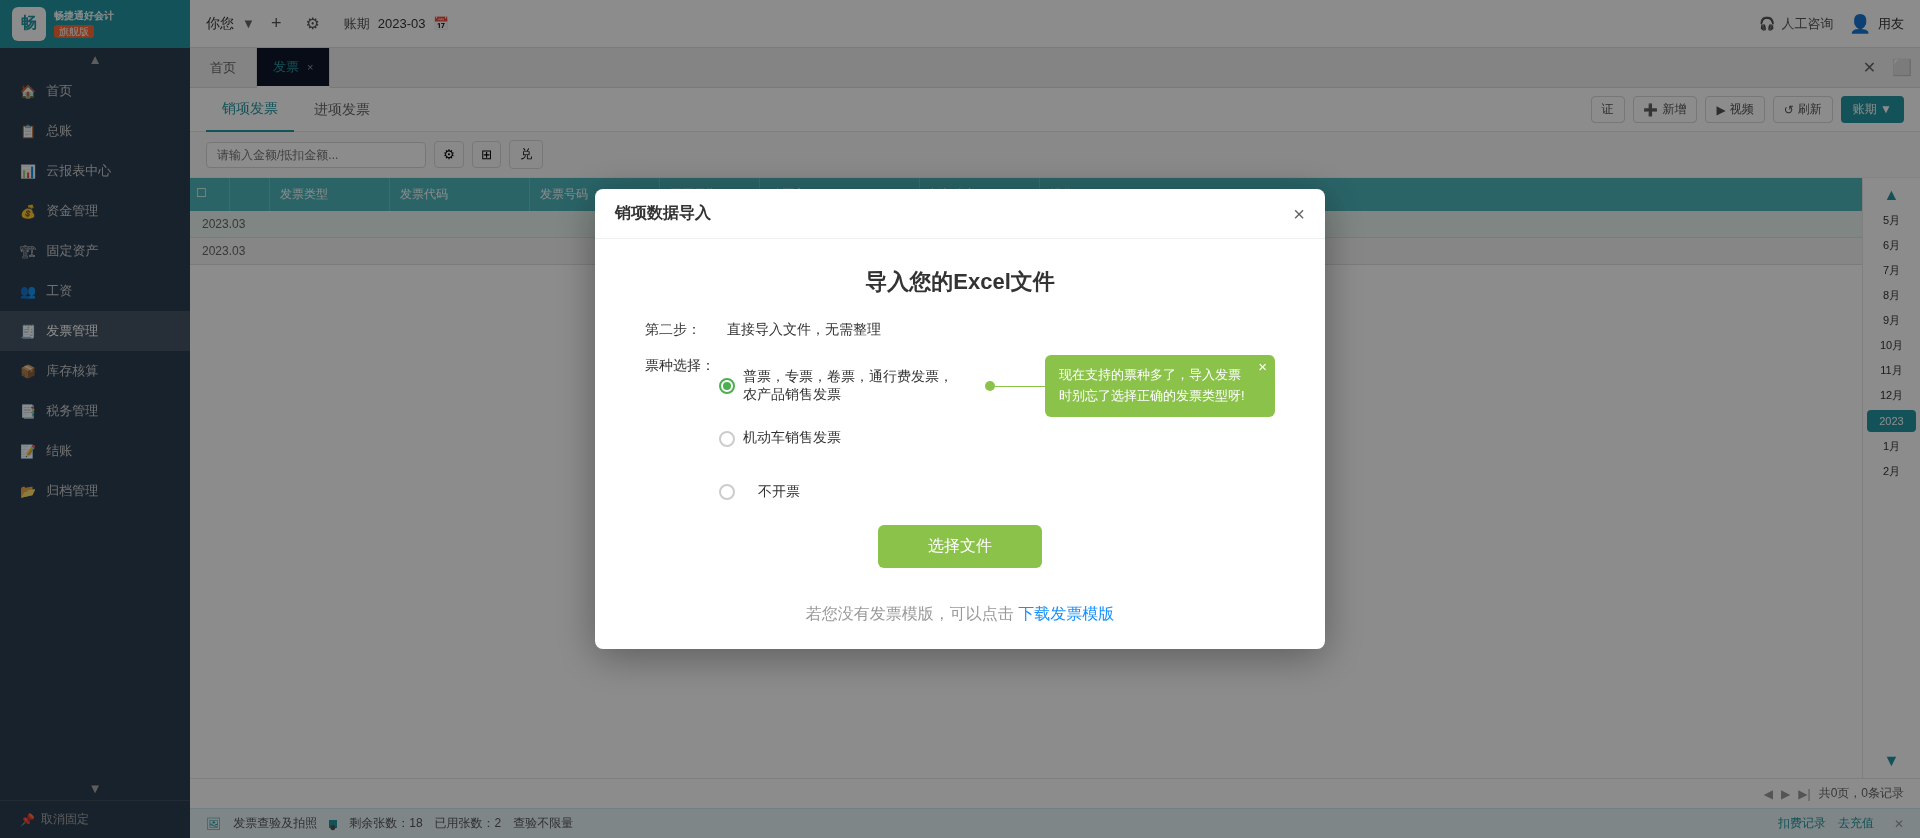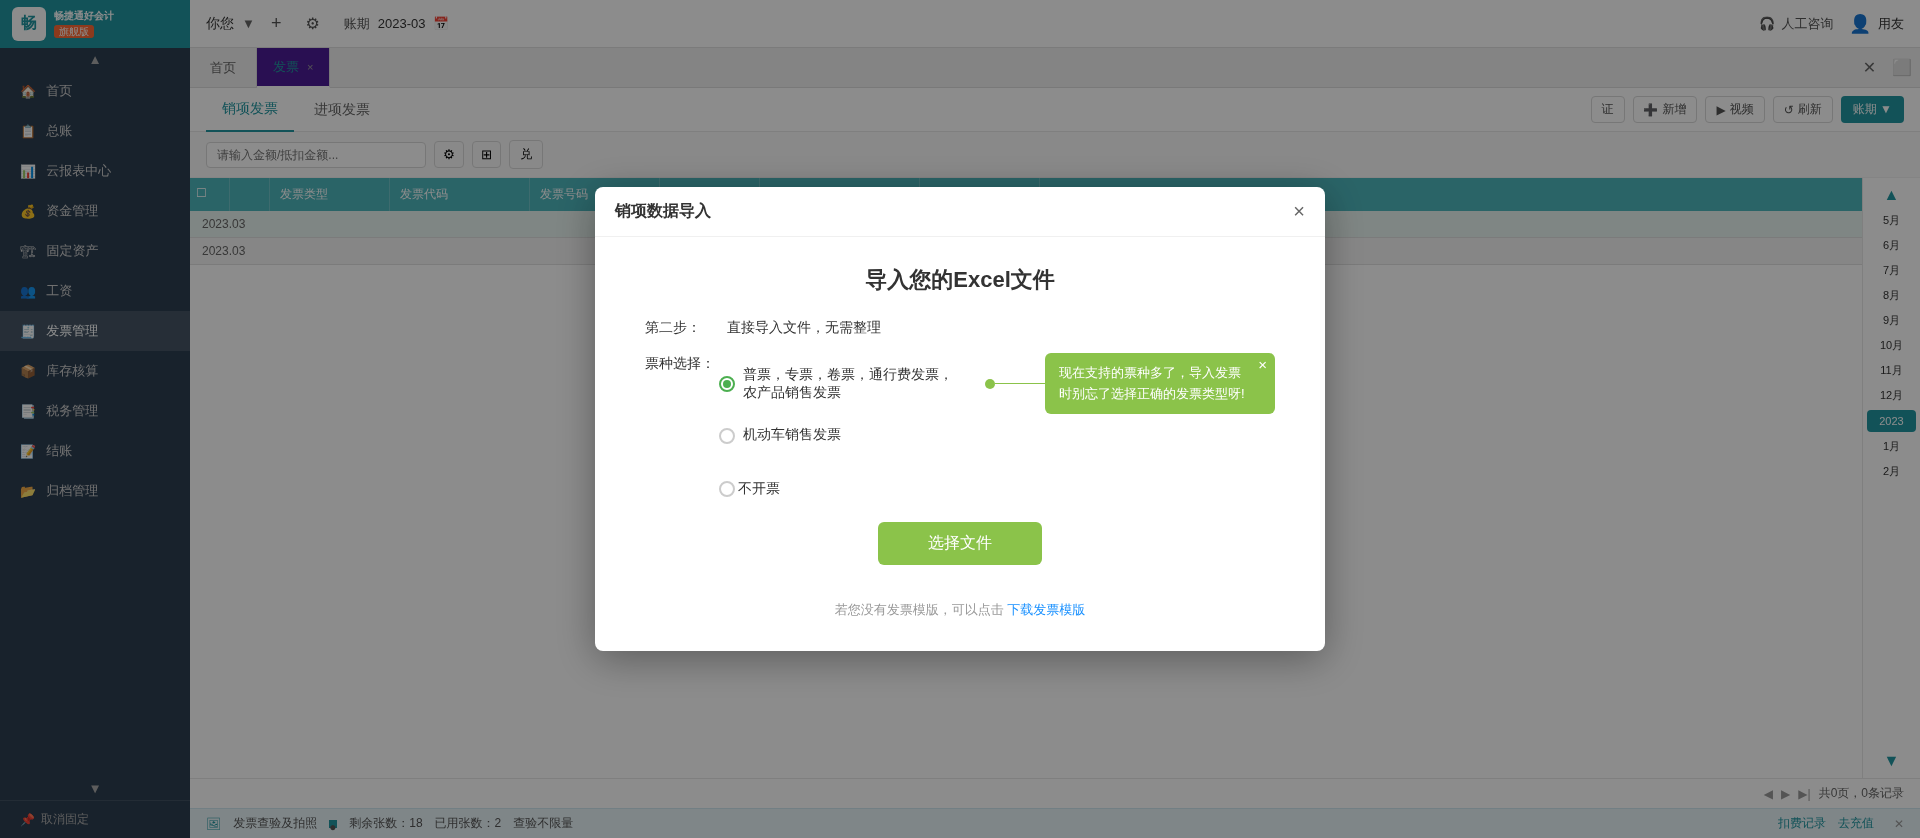--- a/index.html
+++ b/index.html
@@ -94,21 +94,21 @@
       <span>取消固定</span>
     </div>
   </div>
 
   <div style="flex:1; display:flex; flex-direction:column; overflow:hidden; background:#f5f5f5;">
 
     <div style="display:flex; align-items:center; background:#f0f0f0; border-bottom:1px solid #ddd; height:40px;">
       <div style="padding:0 20px; height:40px; display:flex; align-items:center; cursor:pointer; font-size:13px; color:#666; border-right:1px solid #ddd;">
         <span>首页</span>
       </div>
-      <div style="padding:0 16px; height:40px; display:flex; align-items:center; cursor:pointer; font-size:13px; color:#2196a0; background:#4c1d95; border-right:1px solid #ddd; gap:8px; border-bottom:2px solid white; margin-bottom:-1px;">
+      <div style="padding:0 16px; height:40px; display:flex; align-items:center; cursor:pointer; font-size:13px; color:#2196a0; background:#0f172a; border-right:1px solid #ddd; gap:8px; border-bottom:2px solid white; margin-bottom:-1px;">
         <span>发票</span>
         <span style="font-size:11px; color:#999; cursor:pointer;">×</span>
       </div>
       <div style="flex:1;"></div>
       <button style="background:none; border:none; cursor:pointer; color:#666; font-size:16px; padding:0 8px;">✕</button>
       <button style="background:none; border:none; cursor:pointer; color:#666; font-size:16px; padding:0 8px;">⬜</button>
     </div>
 
     <div style="flex:1; display:flex; flex-direction:column; overflow:hidden; background:white;">
 
@@ -252,33 +252,33 @@
                   <div style="padding-right:16px;">现在支持的票种多了，导入发票时别忘了选择正确的发票类型呀!</div>
                 </div>
               </div>
             </div>
 
             <div style="display:flex; align-items:flex-end; gap:8px; margin-bottom:12px; cursor:pointer;">
               <div style="width:16px; height:16px; border-radius:50%; border:2px solid #ccc; flex-shrink:0;"></div>
               <span style="font-size:14px; color:#333;">机动车销售发票</span>
             </div>
 
-            <div style="display:flex; align-items:center; gap:3px; cursor:pointer;margin-top:36px;">
+            <div style="display:flex; align-items:center; gap:23px; cursor:pointer;margin-top:36px;">
               <div style="width:16px; height:16px; border-radius:50%; border:2px solid #ccc; flex-shrink:0;"></div>
               <span style="font-size:14px; color:#333;">不开票</span>
             </div>
           </div>
         </div>
       </div>
 
       <div style="text-align:center; margin-bottom:16px;">
         <button style="background:#8bc34a; color:white; border:none; border-radius:6px; padding:11px 50px; font-size:16px; cursor:pointer; font-weight:500;">选择文件</button>
       </div>
 
     </div>
 
-    <div style="text-align:center; padding:4px 0 32px; font-size:13px; color:#999;">
+    <div style="text-align:center; padding:4px 0 24px; font-size:16px; color:#999;">
       <span>若您没有发票模版，可以点击</span>
       <a style="color:#1890ff; cursor:pointer;">下载发票模版</a>
     </div>
 
   </div>
 </div>
 
 </body></html>

